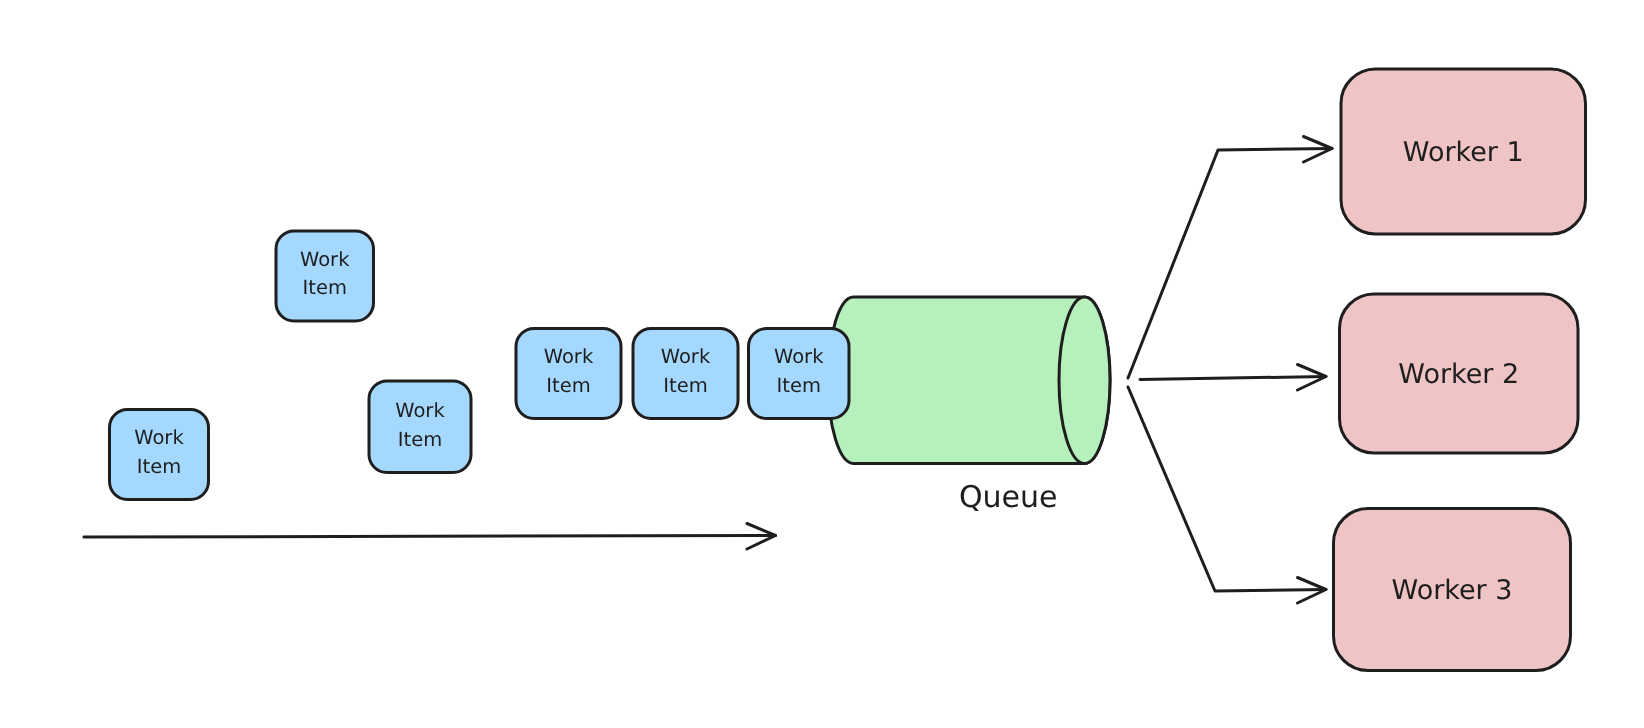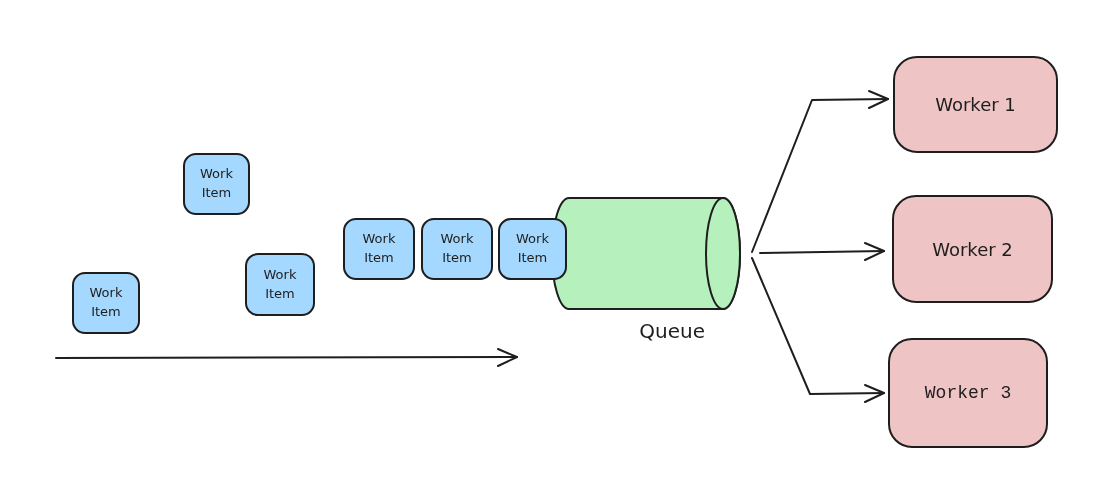--- a/index.html
+++ b/index.html
@@ -124,23 +124,23 @@
     <span class="label">Work
 Item</span>
   </div>
   <div class="node work-item" style="left:498px; top:218px; width:69px; height:62px;">
     <span class="label">Work
 Item</span>
   </div>
 
   <div class="queue-label">Queue</div>
 
-  <div class="node worker" style="left:893px; top:56px; width:165px; height:97px;">
+  <div class="node worker" style="left:893px; top:45px; width:165px; height:112px;">
     <span class="label">Worker 1</span>
   </div>
   <div class="node worker" style="left:892px; top:195px; width:161px; height:108px;">
     <span class="label">Worker 2</span>
   </div>
-  <div class="node worker" style="left:888px; top:338px; width:160px; height:110px;font-family:Liberation Mono, monospace;">
+  <div class="node worker" style="left:888px; top:338px; width:160px; height:110px;">
     <span class="label">Worker 3</span>
   </div>
 
 </div>
 
 </body></html>

